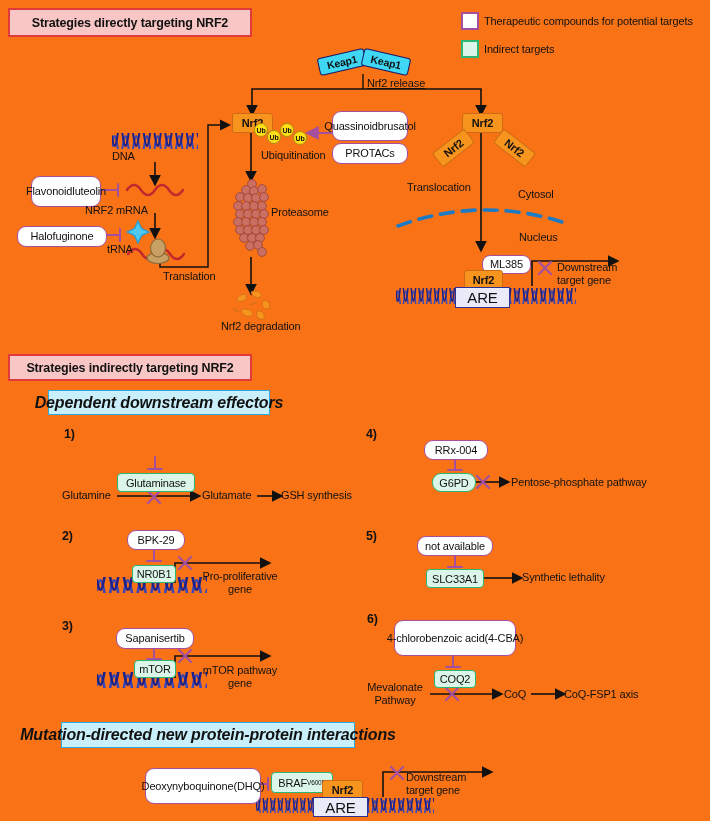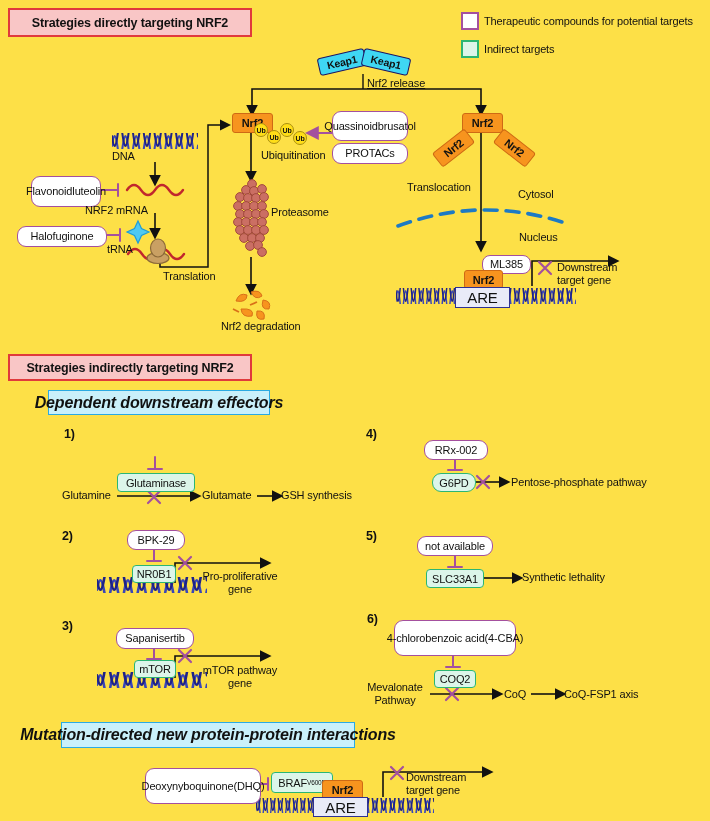--- a/index.html
+++ b/index.html
@@ -1,16 +1,16 @@
 <!DOCTYPE html>
 <html><head>
 <meta charset="utf-8">
 <style>
   html,body{margin:0;padding:0;background:#fff;}
-  #fig{position:relative;width:710px;height:821px;background:#fde047;
+  #fig{position:relative;width:710px;height:821px;background:#f97316;
        font-family:"Liberation Sans",sans-serif;color:#111;overflow:hidden;
        letter-spacing:-0.15px;}
   .lbl{position:absolute;font-size:11px;line-height:12.5px;white-space:nowrap;}
   .lbl2{position:absolute;font-size:11px;line-height:12.5px;white-space:pre-line;}
   .num{position:absolute;font-size:12.5px;font-weight:bold;}
   .titlebox{position:absolute;background:#F9C6C6;border:2px solid #E03A3C;
             display:flex;align-items:center;justify-content:center;
             font-weight:bold;font-size:12.5px;white-space:nowrap;}
   .cyanbox{position:absolute;background:#C9F0FA;border:1.5px solid #2BAAE2;
            display:flex;align-items:center;justify-content:center;
@@ -277,21 +277,21 @@
 <div class="compound fg" style="left:116px;top:628px;width:76px;height:19px;">
       <span>Sapanisertib</span>
     </div>
 <div class="target fg" style="left:134px;top:660px;width:40px;height:16px;">
       <span>mTOR</span>
     </div>
 <div class="lbl2 fg" style="left:196px;top:664px;width:88px;text-align:center;"><span>mTOR pathway</span><br><span>gene</span></div>
 
 <div class="num fg" style="left:366px;top:427px;">4)</div>
 <div class="compound fg" style="left:424px;top:440px;width:62px;height:18px;">
-      <span>RRx-002</span>
+      <span>RRx-004</span>
     </div>
 <div class="target fg" style="left:432px;top:473px;width:42px;height:17px;border-radius:9px;">
       <span>G6PD</span>
     </div>
 <div class="lbl fg" style="left:511px;top:476px;">Pentose-phosphate pathway</div>
 
 <div class="num fg" style="left:366px;top:529px;">5)</div>
 <div class="compound fg" style="left:417px;top:536px;width:74px;height:18px;">
       <span>not available</span>
     </div>

